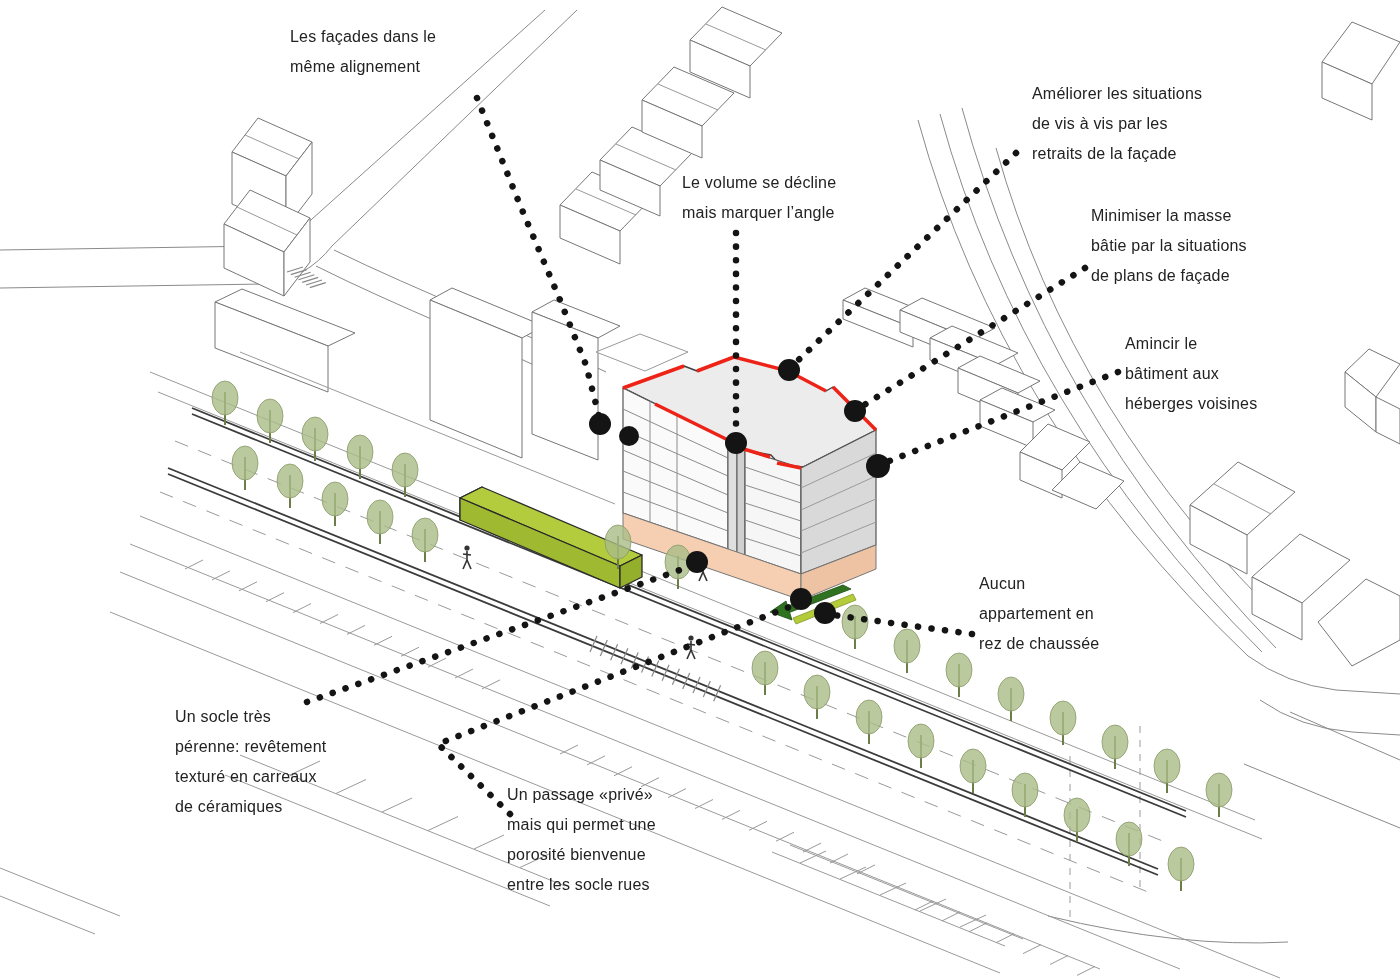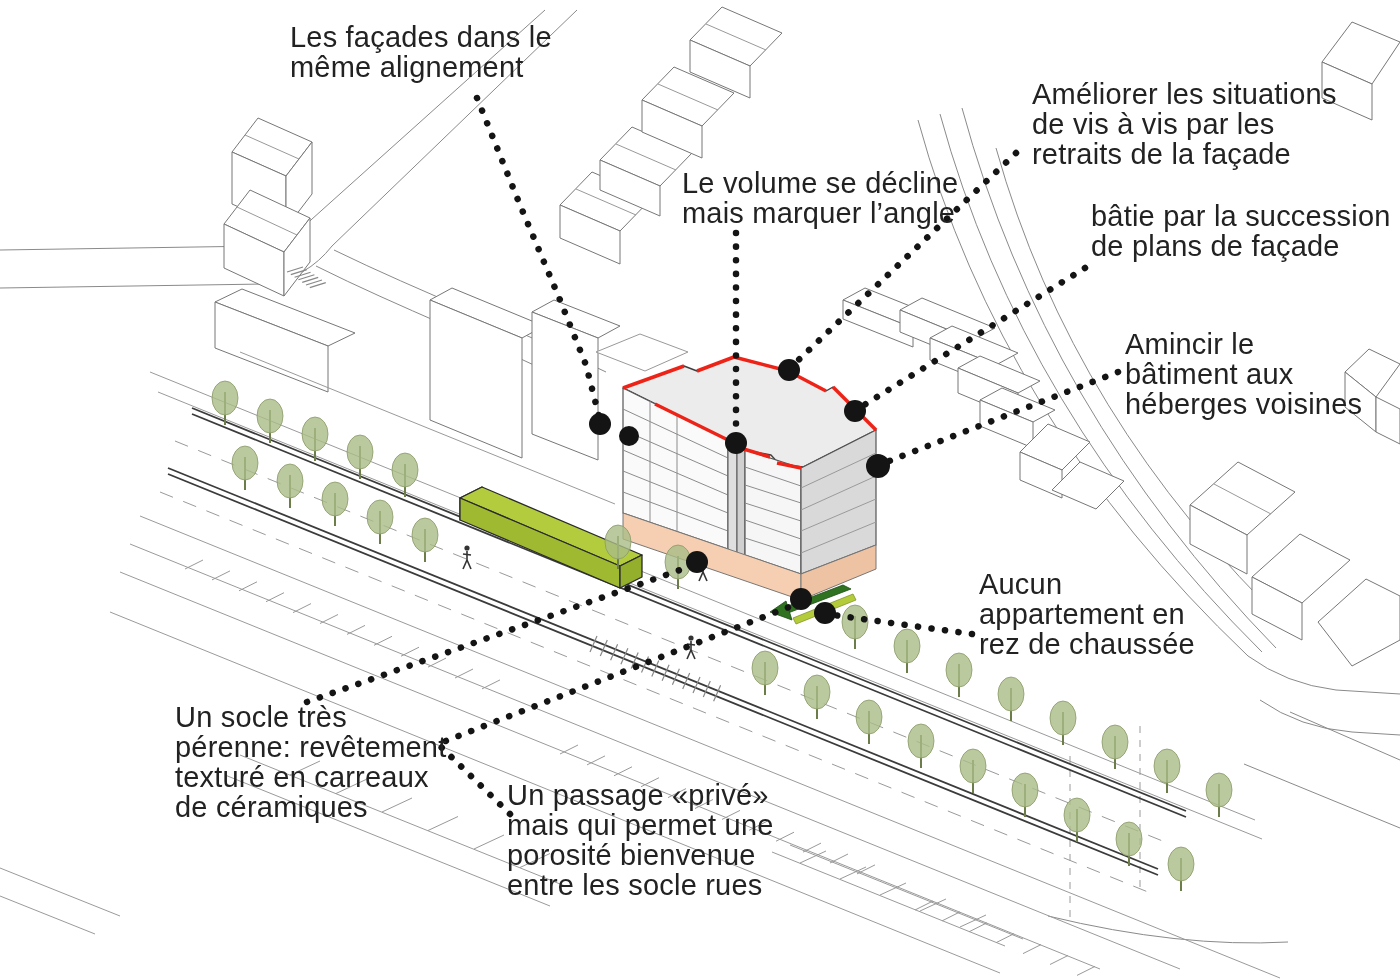--- a/index.html
+++ b/index.html
@@ -1,19 +1,19 @@
 <!DOCTYPE html>
 <html><head>
 <meta charset="utf-8">
 <style>
   html,body{margin:0;padding:0;background:#ffffff;}
   body{width:1400px;height:980px;position:relative;overflow:hidden;
        font-family:"Liberation Sans","DejaVu Sans",sans-serif;}
   #scene{position:absolute;left:0;top:0;width:1400px;height:980px;}
-  .ann{position:absolute;color:#222222;font-size:29px;line-height:30px;
+  .ann{position:absolute;color:#222222;font-size:16px;line-height:30px;
        font-weight:500;letter-spacing:.2px;white-space:nowrap;}
   svg{display:block;}
 </style>
 </head>
 <body>
 
 <div id="scene">
 <svg viewBox="0 0 1400 980" width="1400" height="980">
   <defs>
     <g id="tree">
@@ -280,21 +280,22 @@
   <div class="ann" style="left:682px;top:168px">
     <div>Le volume se décline</div>
     <div>mais marquer l’angle</div>
   </div>
   <div class="ann" style="left:1032px;top:79px">
     <div>Améliorer les situations</div>
     <div>de vis à vis par les</div>
     <div>retraits de la façade</div>
   </div>
   <div class="ann" style="left:1091px;top:201px">
-    <div>bâtie par la succession</div>
+    <div>Minimiser la masse</div>
+    <div>bâtie par la situations</div>
     <div>de plans de façade</div>
   </div>
   <div class="ann" style="left:1125px;top:329px">
     <div>Amincir le</div>
     <div>bâtiment aux</div>
     <div>héberges voisines</div>
   </div>
   <div class="ann" style="left:979px;top:569px">
     <div>Aucun</div>
     <div>appartement en</div>

